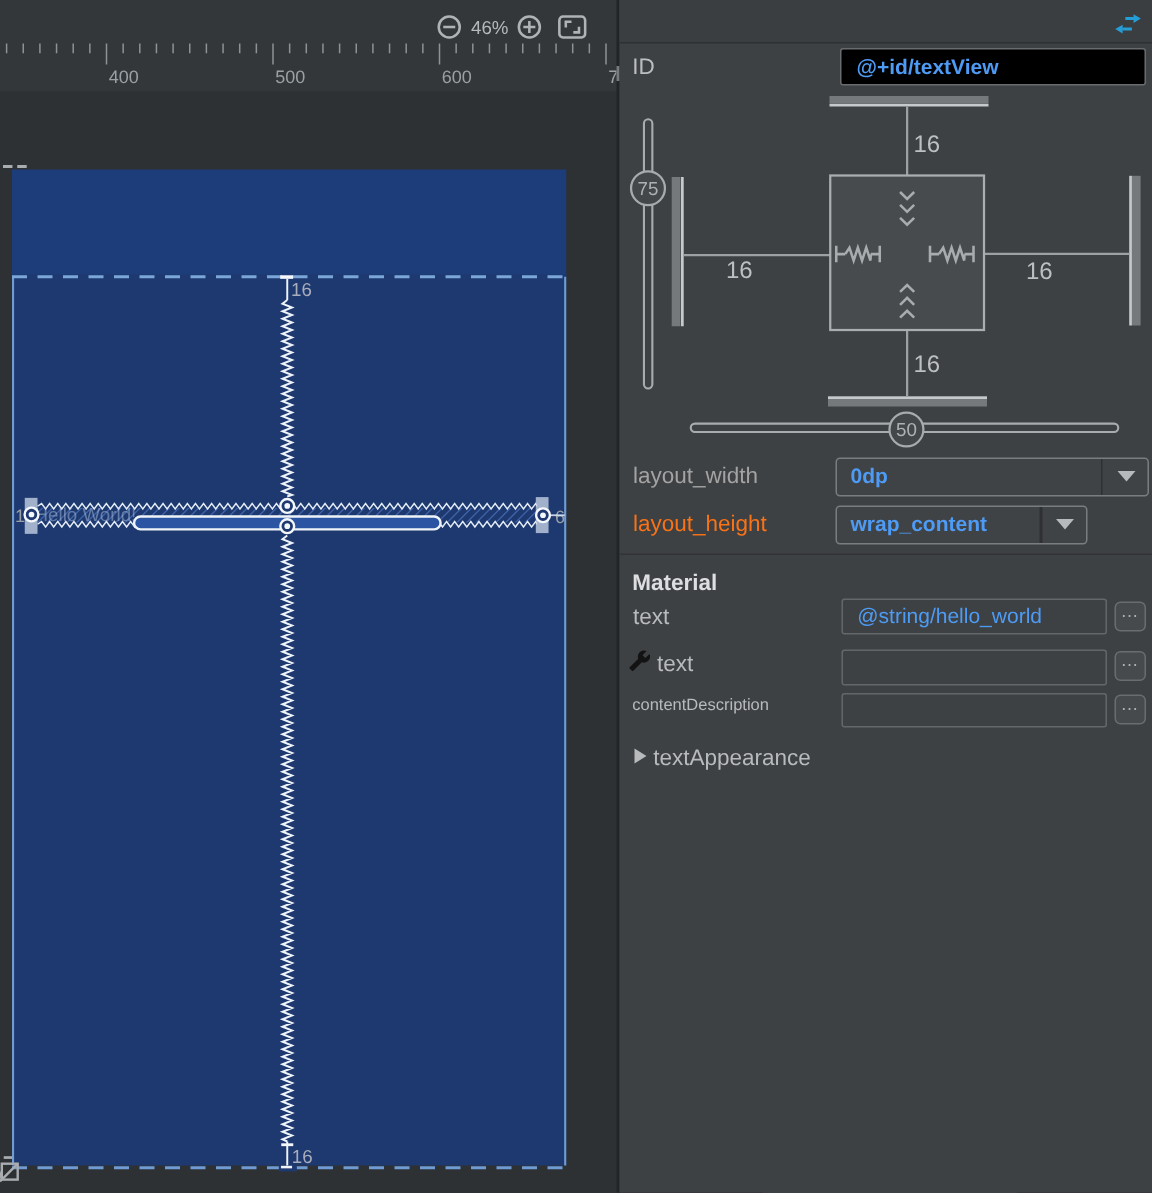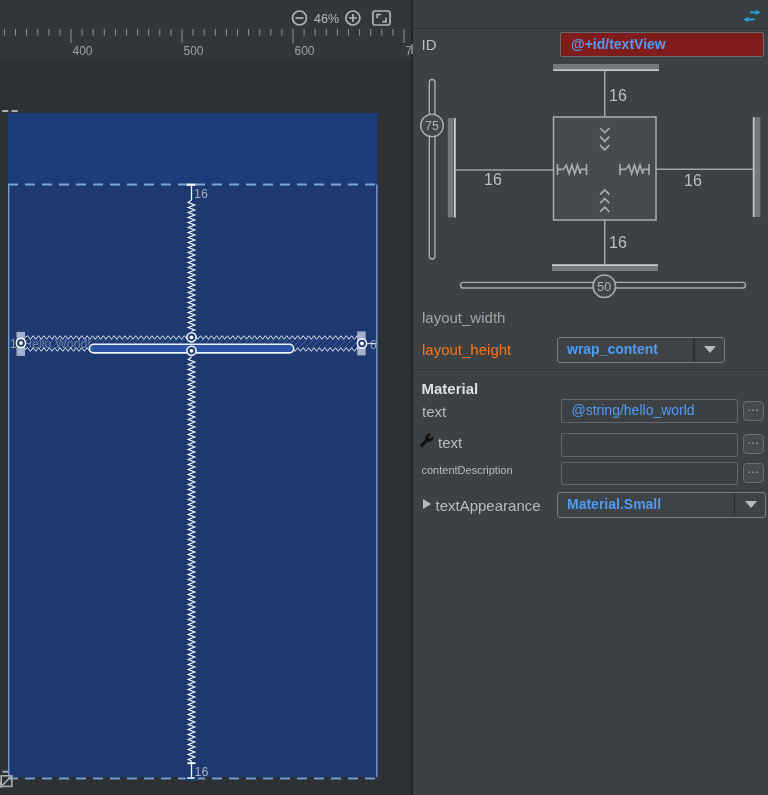--- a/index.html
+++ b/index.html
@@ -180,24 +180,29 @@
 
 <g font-size="16" fill="#bdbfc1">
  <text x="197" y="101">16</text>
  <text x="197" y="248">16</text>
  <text x="72" y="185">16</text>
  <text x="272" y="186">16</text>
 </g>
 </svg>
     </div>
   <div style="position:absolute;left:8.5px;top:36px;color:#bcbec0;font-size:15px;font-weight:normal;white-space:nowrap">ID</div>
-<div style="position:absolute;left:147px;top:32px;width:203.5px;height:24.5px;background:#7f1d1d;border:1.3px solid #696c6e;border-radius:2px;box-sizing:border-box">
+<div style="position:absolute;left:147px;top:32px;width:203.5px;height:24.5px;background:#000000;border:1.3px solid #696c6e;border-radius:2px;box-sizing:border-box">
       <div style="position:absolute;left:10px;top:0;line-height:22.5px;color:#4e9bf5;font-weight:bold;font-size:14px">@+id/textView</div>
     </div>
 <div style="position:absolute;left:9px;top:309px;color:#a3a3a3;font-size:15px;font-weight:normal;white-space:nowrap">layout_width</div>
+<div style="position:absolute;left:144px;top:304.5px;width:208.5px;height:26px;background:#404346;border:1.4px solid #7a7d7f;border-radius:3px;box-sizing:border-box">
+      <div style="position:absolute;left:9px;top:0;line-height:23px;color:#4e9bf5;font-weight:bold;font-size:14px">0dp</div>
+      <div style="position:absolute;right:29.5px;top:0;width:1.4px;height:100%;background:#2e3032"></div>
+      <div style="position:absolute;right:8px;top:8.0px;width:0;height:0;border-left:6.3px solid transparent;border-right:6.3px solid transparent;border-top:7.5px solid #b7babc"></div>
+    </div>
 <div style="position:absolute;left:9px;top:340.5px;color:#f97316;font-size:15px;font-weight:normal;white-space:nowrap">layout_height</div>
 <div style="position:absolute;left:144px;top:336.5px;width:168px;height:26px;background:#404346;border:1.4px solid #7a7d7f;border-radius:3px;box-sizing:border-box">
       <div style="position:absolute;left:9px;top:0;line-height:23px;color:#4e9bf5;font-weight:bold;font-size:14px">wrap_content</div>
       <div style="position:absolute;right:29.5px;top:0;width:1.4px;height:100%;background:#2e3032"></div>
       <div style="position:absolute;right:8px;top:8.0px;width:0;height:0;border-left:6.3px solid transparent;border-right:6.3px solid transparent;border-top:7.5px solid #b7babc"></div>
     </div>
 <div style="position:absolute;left:0;top:368.5px;width:356px;height:1.4px;background:#313335"></div>
 <div style="position:absolute;left:8.5px;top:379.5px;color:#dcdee0;font-size:15px;font-weight:bold;white-space:nowrap">Material</div>
 <div style="position:absolute;left:9px;top:403px;color:#b8babc;font-size:15px;font-weight:normal;white-space:nowrap">text</div>
 <div style="position:absolute;left:147.5px;top:399px;width:177px;height:23.5px;background:#3e4143;border:1.3px solid #64676a;border-radius:2px;box-sizing:border-box">
@@ -210,17 +215,12 @@
       </g>
 </svg>
 <div style="position:absolute;left:25px;top:434px;color:#b8babc;font-size:15px;font-weight:normal;white-space:nowrap">text</div>
 <div style="position:absolute;left:147.5px;top:432.5px;width:177px;height:24px;background:#3e4143;border:1.3px solid #64676a;border-radius:2px;box-sizing:border-box"></div>
 <div style="position:absolute;left:330px;top:433.5px;width:21px;height:20px;background:#474a4c;border:1.3px solid #6a6d6f;border-radius:4px;box-sizing:border-box;color:#aeb1b3;font-size:12px;text-align:center;line-height:11px;letter-spacing:1px">…</div>
 <div style="position:absolute;left:8.5px;top:464px;color:#b8babc;font-size:11px;font-weight:normal;white-space:nowrap">contentDescription</div>
 <div style="position:absolute;left:147.5px;top:461.5px;width:177px;height:23px;background:#3e4143;border:1.3px solid #64676a;border-radius:2px;box-sizing:border-box"></div>
 <div style="position:absolute;left:330px;top:462.5px;width:21px;height:20px;background:#474a4c;border:1.3px solid #6a6d6f;border-radius:4px;box-sizing:border-box;color:#aeb1b3;font-size:12px;text-align:center;line-height:11px;letter-spacing:1px">…</div>
 <div style="position:absolute;left:9.5px;top:498.5px;width:0;height:0;border-top:5.5px solid transparent;border-bottom:5.5px solid transparent;border-left:8px solid #b8babc"></div>
 <div style="position:absolute;left:22.5px;top:496.5px;color:#b8babc;font-size:15px;font-weight:normal;white-space:nowrap">textAppearance</div>
-<div style="position:absolute;left:144px;top:491.5px;width:208.5px;height:26px;background:#404346;border:1.4px solid #7a7d7f;border-radius:3px;box-sizing:border-box">
-      <div style="position:absolute;left:9px;top:0;line-height:23px;color:#4e9bf5;font-weight:bold;font-size:14px">Material.Small</div>
-      <div style="position:absolute;right:29.5px;top:0;width:1.4px;height:100%;background:#2e3032"></div>
-      <div style="position:absolute;right:8px;top:8.0px;width:0;height:0;border-left:6.3px solid transparent;border-right:6.3px solid transparent;border-top:7.5px solid #b7babc"></div>
-    </div>
 </div>
 </body></html>

